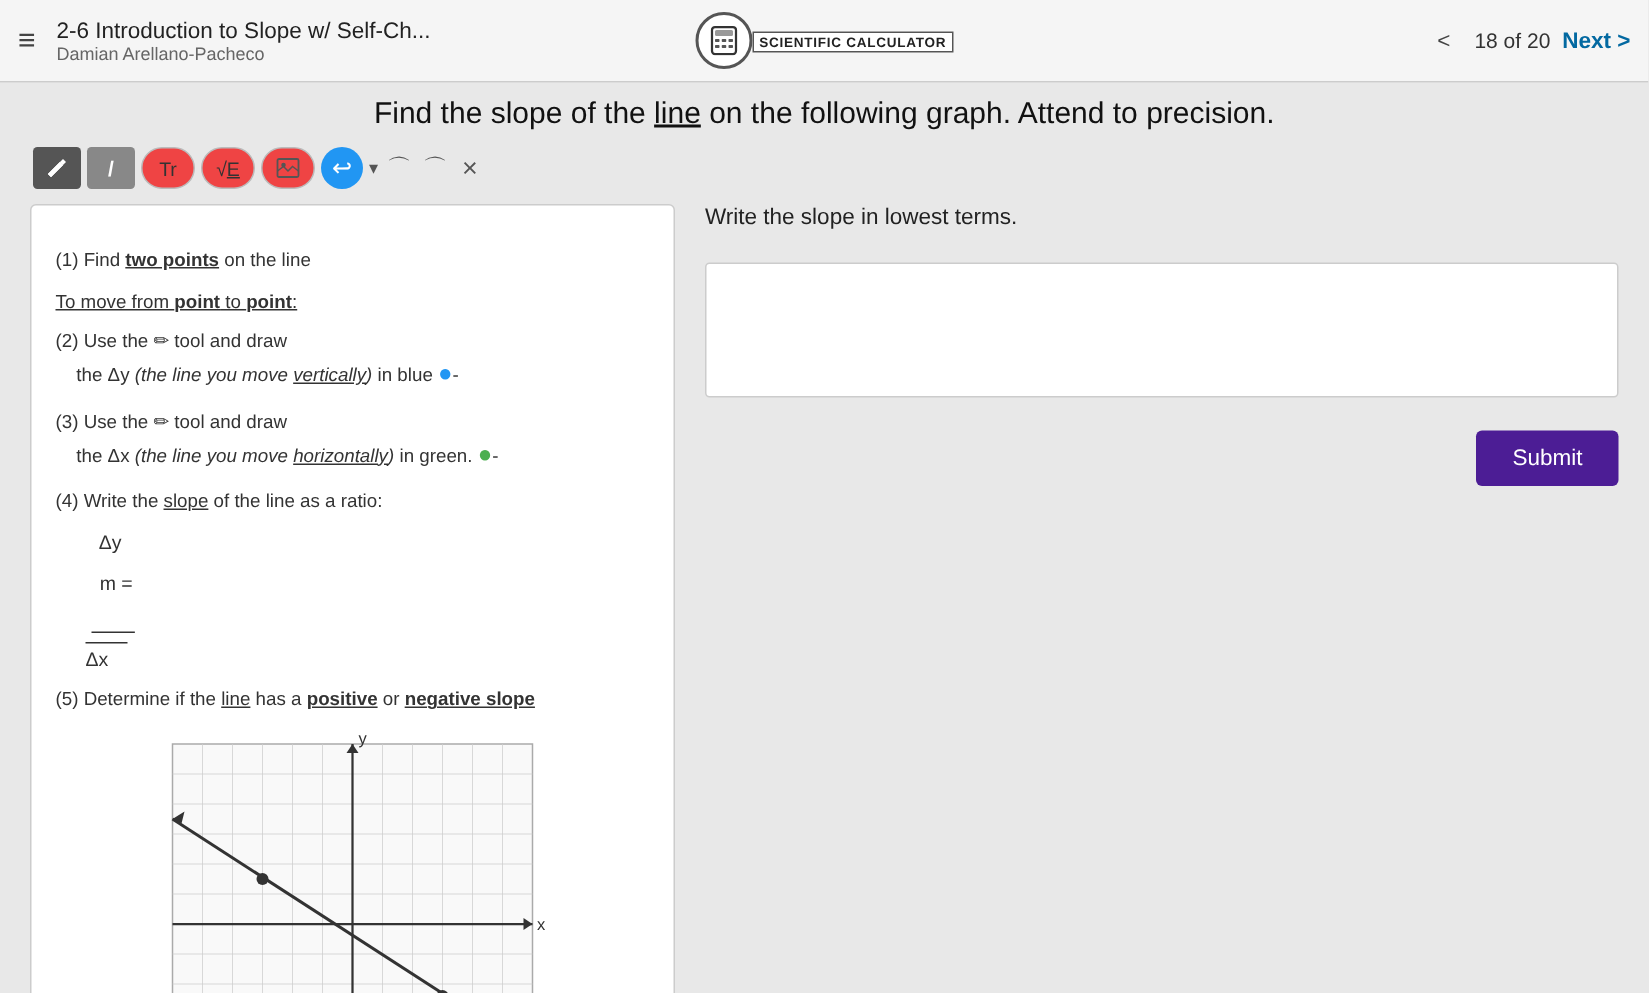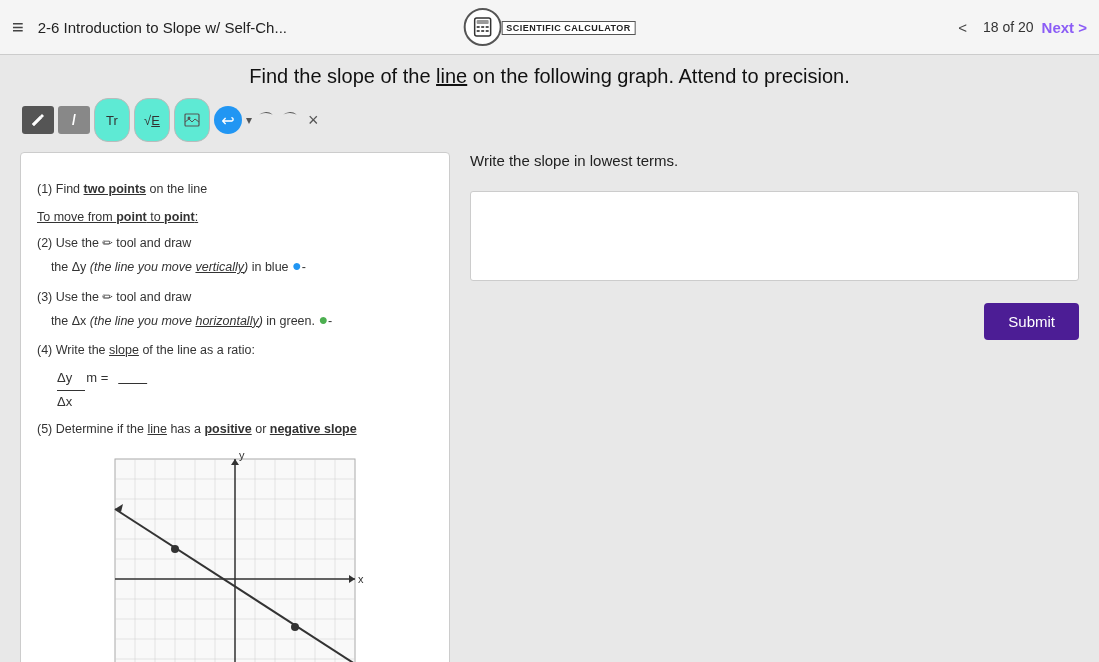--- a/index.html
+++ b/index.html
@@ -87,21 +87,21 @@
       cursor: pointer;
       padding: 4px 8px;
     }
     .nav-count {
       font-size: 14px;
       color: #333;
     }
     .nav-next {
       font-size: 15px;
       font-weight: bold;
-      color: #8b5cf6;
+      color: #0369a1;
       cursor: pointer;
       background: none;
       border: none;
     }
 
     
     .main-content {
       display: flex;
       flex-direction: column;
       padding: 10px 20px 0 20px;
@@ -136,25 +136,25 @@
       justify-content: center;
       cursor: pointer;
       color: white;
       font-size: 14px;
       font-weight: bold;
     }
     .tool-btn.active {
       background: #555;
     }
     .tool-btn-light {
-      background: #5eead4;
+      background: #ef4444;
       border: 1px solid #bbb;
       border-radius: 14px;
       width: 36px;
-      height: 44px;
+      height: 28px;
       display: flex;
       align-items: center;
       justify-content: center;
       cursor: pointer;
       font-size: 13px;
       color: #333;
     }
     .tool-btn-circle {
       background: #2196F3;
       border: none;
@@ -217,20 +217,21 @@
       display: flex;
       flex-direction: column;
       align-items: flex-start;
       margin: 8px 0 6px 20px;
       font-size: 13px;
     }
     .delta-row {
       display: flex;
       align-items: center;
       gap: 6px;
+      flex-direction: column;
     }
     .fraction-line {
       border-top: 1px solid #333;
       width: 24px;
       margin: 1px 0;
     }
 
     
     .graph-container {
       margin-top: 10px;
@@ -282,20 +283,21 @@
       margin-top: 8px;
     }
   </style>
 </head>
 <body>
 
 <div class="top-bar">
   <span class="menu-icon">≡</span>
   <div class="title-area">
     <span class="lesson-title">2-6 Introduction to Slope w/ Self-Ch...</span>
+    <span class="lesson-subtitle">Damian Arellano-Pacheco</span>
   </div>
 
   <div class="calc-btn">
     <div class="calc-icon-circle">
       <svg width="20" height="20" viewBox="0 0 20 20">
         <rect x="2" y="1" width="16" height="18" rx="2" fill="none" stroke="#333" stroke-width="1.5"></rect>
         <rect x="4" y="3" width="12" height="4" rx="1" fill="#999"></rect>
         <rect x="4" y="9" width="3" height="2" rx="0.5" fill="#555"></rect>
         <rect x="8.5" y="9" width="3" height="2" rx="0.5" fill="#555"></rect>
         <rect x="13" y="9" width="3" height="2" rx="0.5" fill="#555"></rect>

